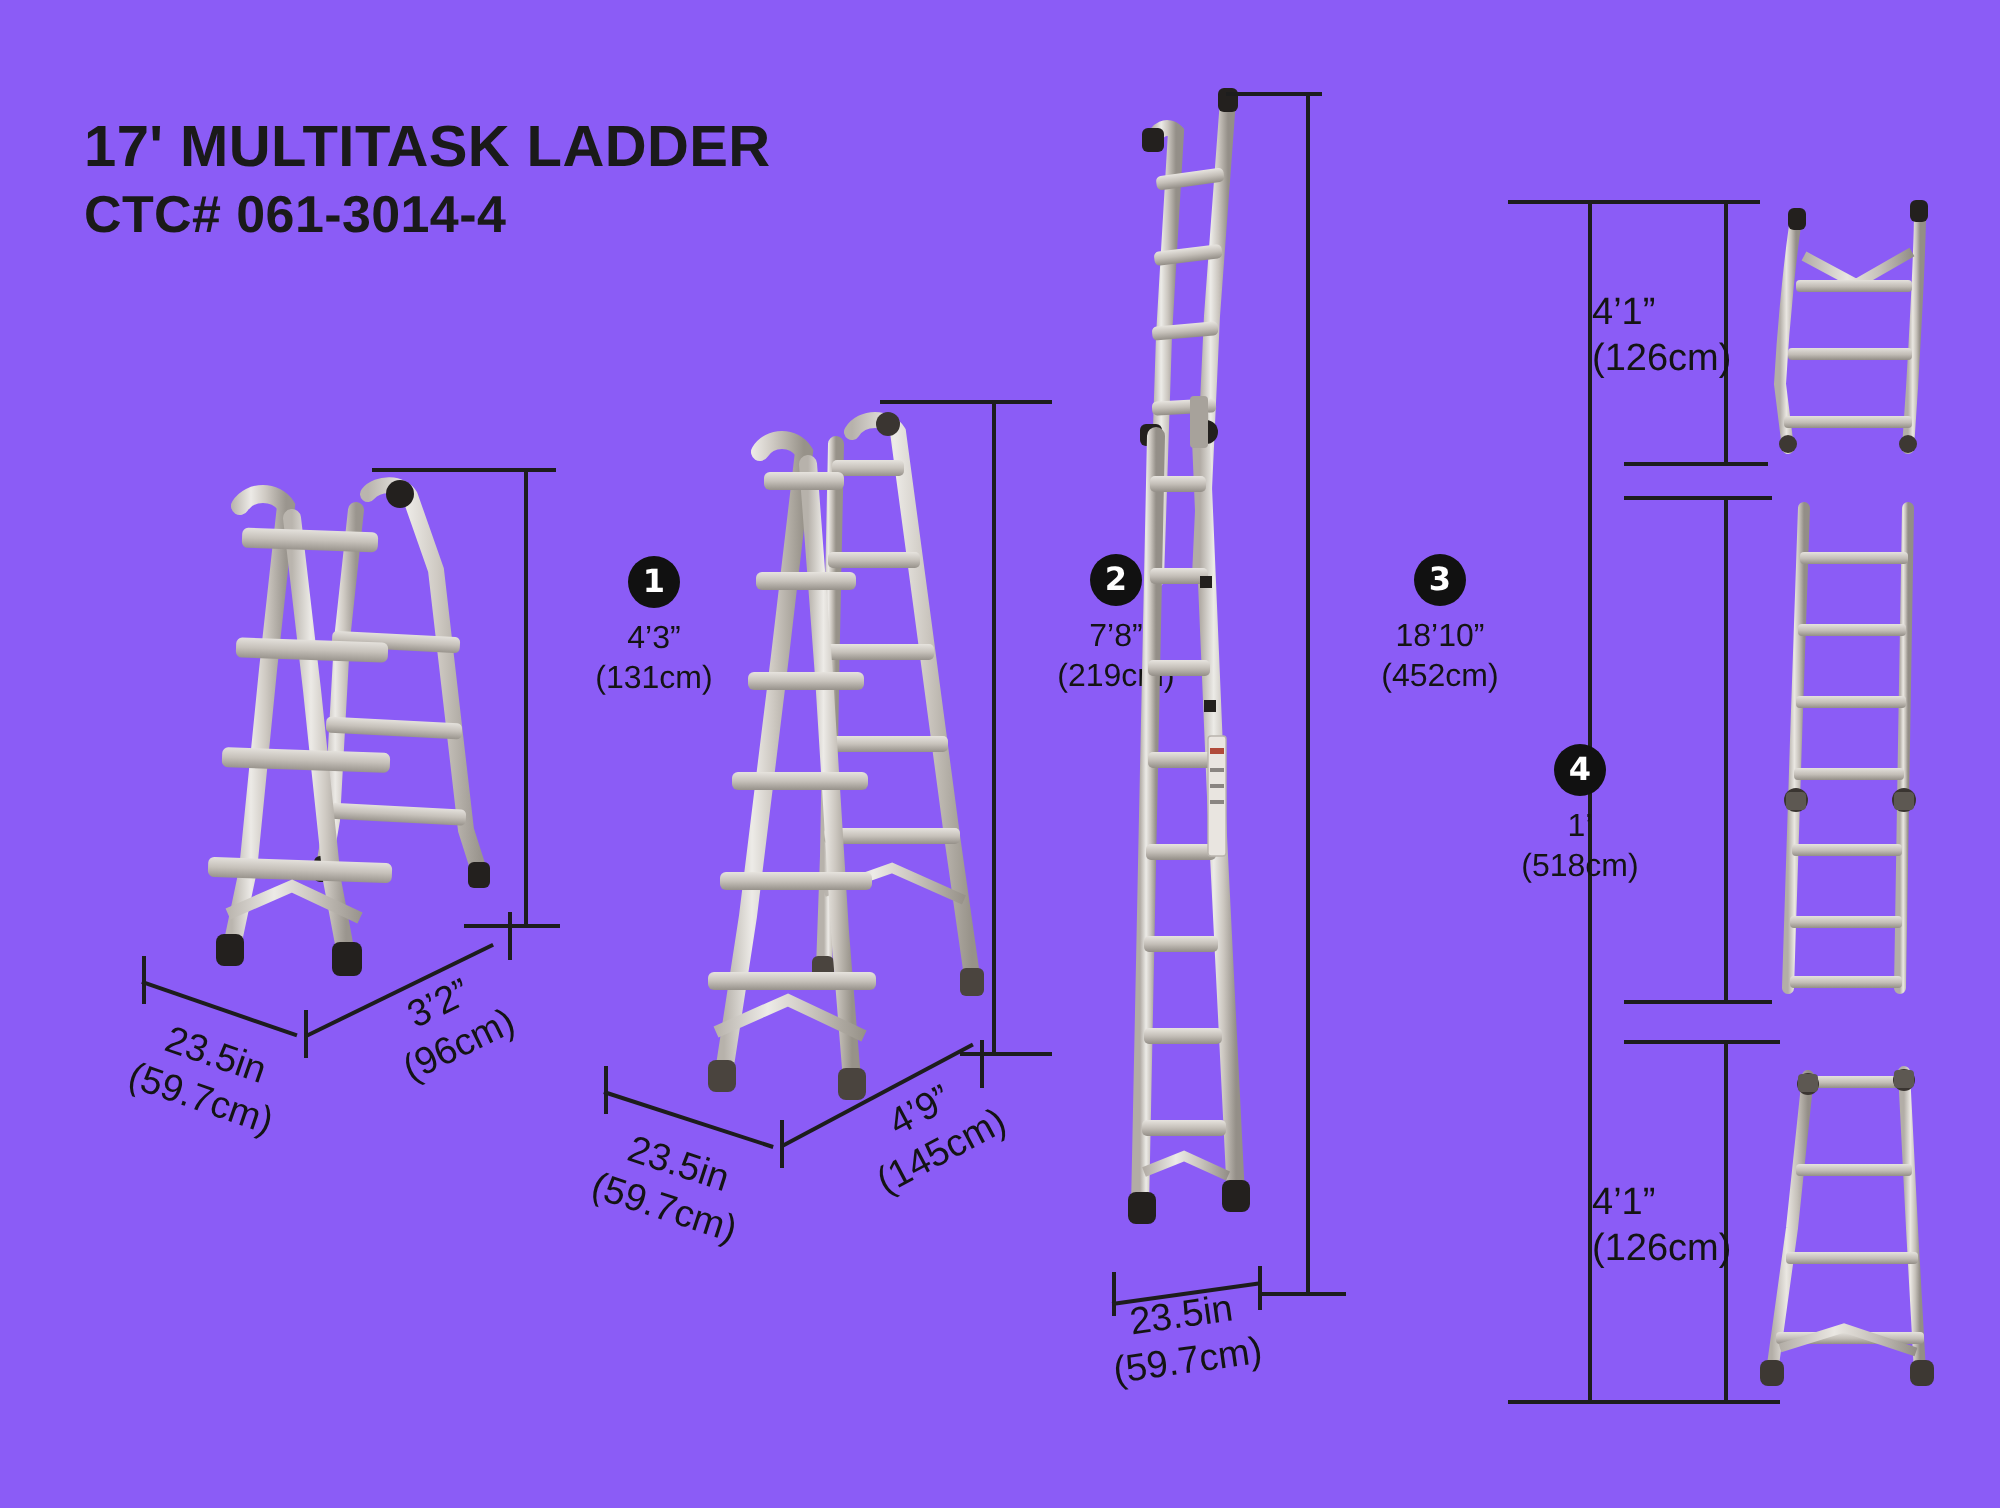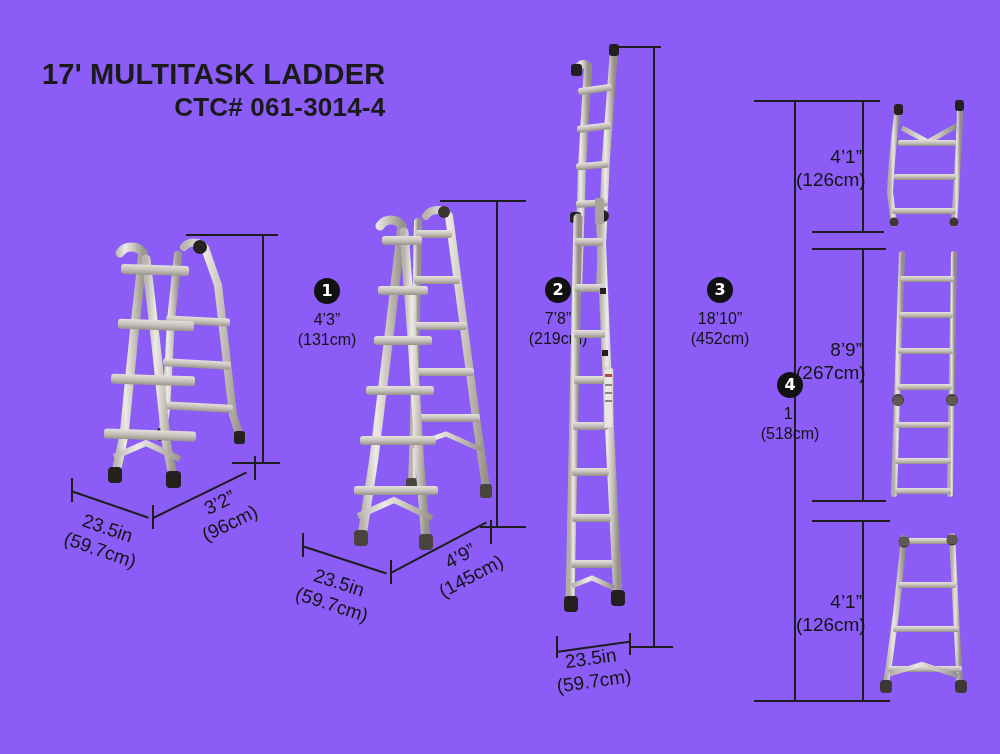--- a/index.html
+++ b/index.html
@@ -7,34 +7,34 @@
   body{
     width:1000px;height:754px;position:relative;overflow:hidden;
     font-family:"Liberation Sans","DejaVu Sans",sans-serif;
     color:#1a1a1a;background:#ffffff;
   }
   .sheet{position:absolute;inset:0;background:#8b5cf6;}
 
   
   .title-block{position:absolute;left:42px;top:58px;}
   .title-line1{font-size:29px;font-weight:bold;letter-spacing:.2px;line-height:1.12;white-space:nowrap;}
-  .title-line2{font-size:26px;font-weight:bold;letter-spacing:.2px;line-height:1.12;white-space:nowrap;margin-top:3px;text-align:right;}
+  .title-line2{font-size:26px;font-weight:bold;letter-spacing:.2px;line-height:1.12;white-space:nowrap;margin-top:3px;}
 
   
   .callout{position:absolute;text-align:center;white-space:nowrap;}
   .badge{
     width:26px;height:26px;border-radius:50%;background:#111;color:#fff;
     display:flex;align-items:center;justify-content:center;
     font-size:16px;font-weight:bold;margin:0 auto 6px auto;line-height:1;
     font-family:"DejaVu Sans",sans-serif;
   }
   .dimtext{font-size:16px;line-height:1.22;color:#141414;}
 
   
-  .dimlabel{position:absolute;white-space:nowrap;font-size:19px;line-height:1.22;color:#141414;text-align:right;}
+  .dimlabel{position:absolute;white-space:nowrap;font-size:19px;line-height:1.22;color:#141414;text-align:left;}
 
   
   .rot{position:absolute;white-space:nowrap;font-size:19px;line-height:1.22;color:#141414;text-align:center;}
 
   
   .vline{position:absolute;width:1.6px;background:#1d1d1d;}
   .hline{position:absolute;height:1.6px;background:#1d1d1d;}
   .aline{position:absolute;height:1.6px;background:#1d1d1d;transform-origin:0 50%;}
 
   
@@ -308,24 +308,20 @@
       <rect x="18" y="8" width="9" height="11" rx="3" fill="#23201e"></rect>
       <rect x="79" y="4" width="9" height="11" rx="3" fill="#23201e"></rect>
       <circle cx="18" cy="126" r="4.5" fill="#3d3833"></circle>
       <circle cx="78" cy="126" r="4.5" fill="#3d3833"></circle>
     </svg>
   </div>
 
   <div class="hline" style="left:812px;top:248px;width:74px;"></div>
   <div class="hline" style="left:812px;top:500px;width:74px;"></div>
   <div class="vline" style="left:862px;top:248px;height:252px;"></div>
-  <div class="dimlabel" style="left:796px;top:338px;width:66px;">
-    <div>8’9”</div>
-    <div>(267cm)</div>
-  </div>
 
   <div class="ladder" style="left:876px;top:250px;">
     <svg width="110" height="252" viewBox="0 0 110 252">
       <defs>
         <linearGradient id="al4b" x1="0" y1="0" x2="1" y2="0">
           <stop offset="0%" stop-color="#b3aea7"></stop>
             <stop offset="40%" stop-color="#eae7e2"></stop>
           <stop offset="70%" stop-color="#c6c1ba"></stop>
             <stop offset="100%" stop-color="#938e87"></stop>
         </linearGradient>

